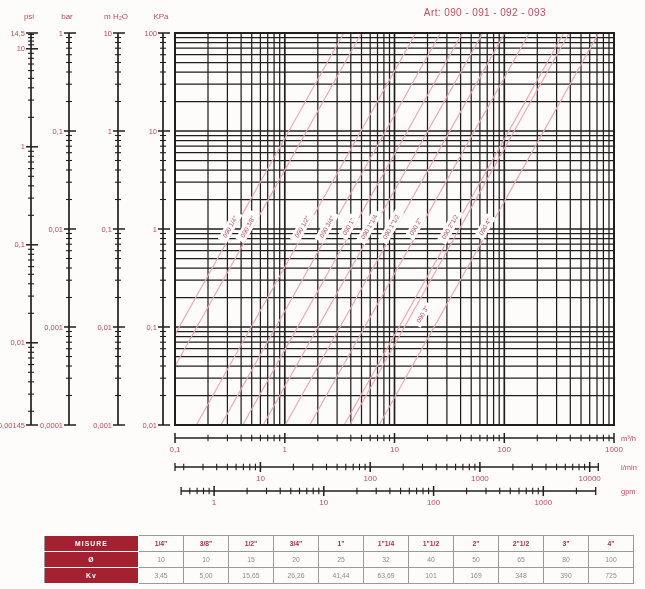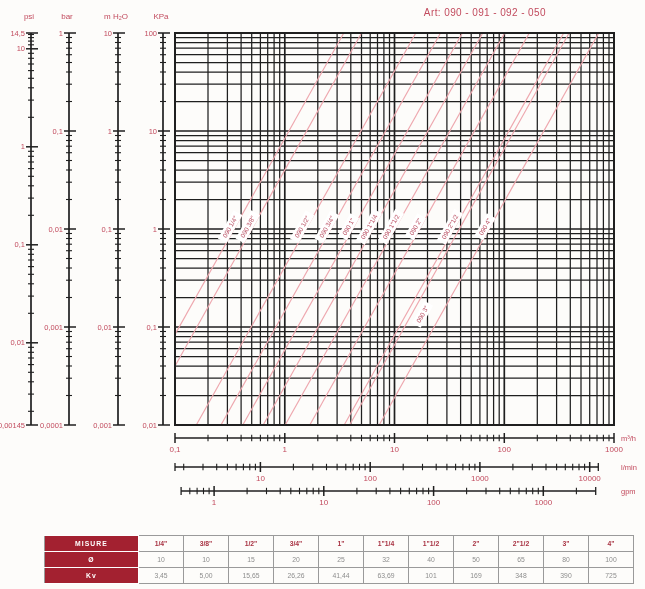--- a/index.html
+++ b/index.html
@@ -17,21 +17,21 @@
       letter-spacing:1.1px;border:1px solid #ffffff;border-left:1px solid #9a9a9a;}
   table.kv{border:1px solid #9a9a9a;}
   table.kv td{width:44px;border:1px solid #9a9a9a;font-size:6.8px;}
   table.kv td.size{color:#a83242;font-weight:bold;}
   table.kv td.val{color:#8d8d8d;}
 </style>
 </head>
 <body>
 
 <div class="page">
-  <div class="title">Art: 090 - 091 - 092 - 050</div>
+  <div class="title">Art: 090 - 091 - 092 - 093</div>
   <svg class="chart" width="645" height="520" viewBox="0 0 645 520">
       <defs>
         <clipPath id="cc">
           <rect x="175" y="33" width="439" height="392"></rect>
         </clipPath>
       </defs>
       <g stroke="#1f1f1f">
         <line x1="175.0" y1="33.0" x2="175.0" y2="425.0" stroke-width="1.7"></line>
         <line x1="208.0" y1="33.0" x2="208.0" y2="425.0" stroke-width="1.25"></line>
         <line x1="227.4" y1="33.0" x2="227.4" y2="425.0" stroke-width="1.25"></line>

